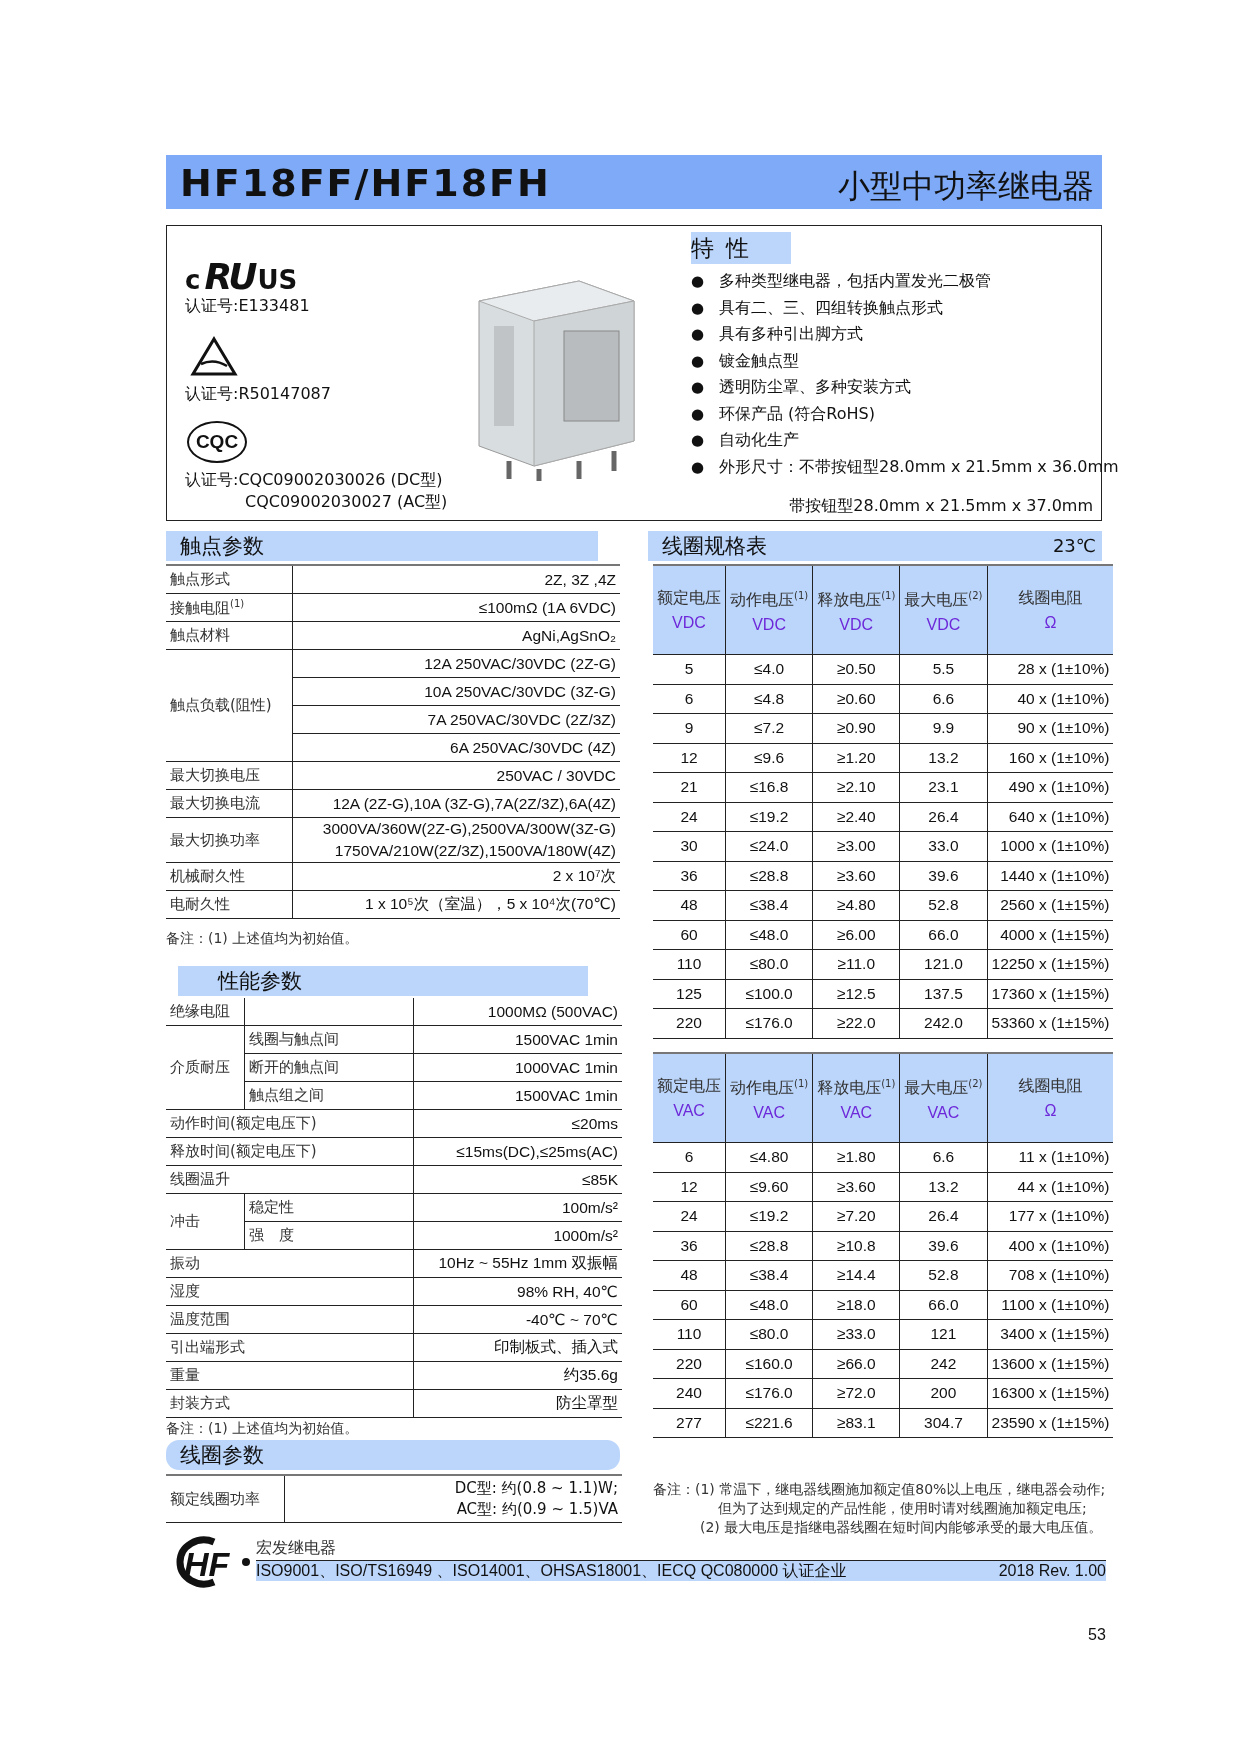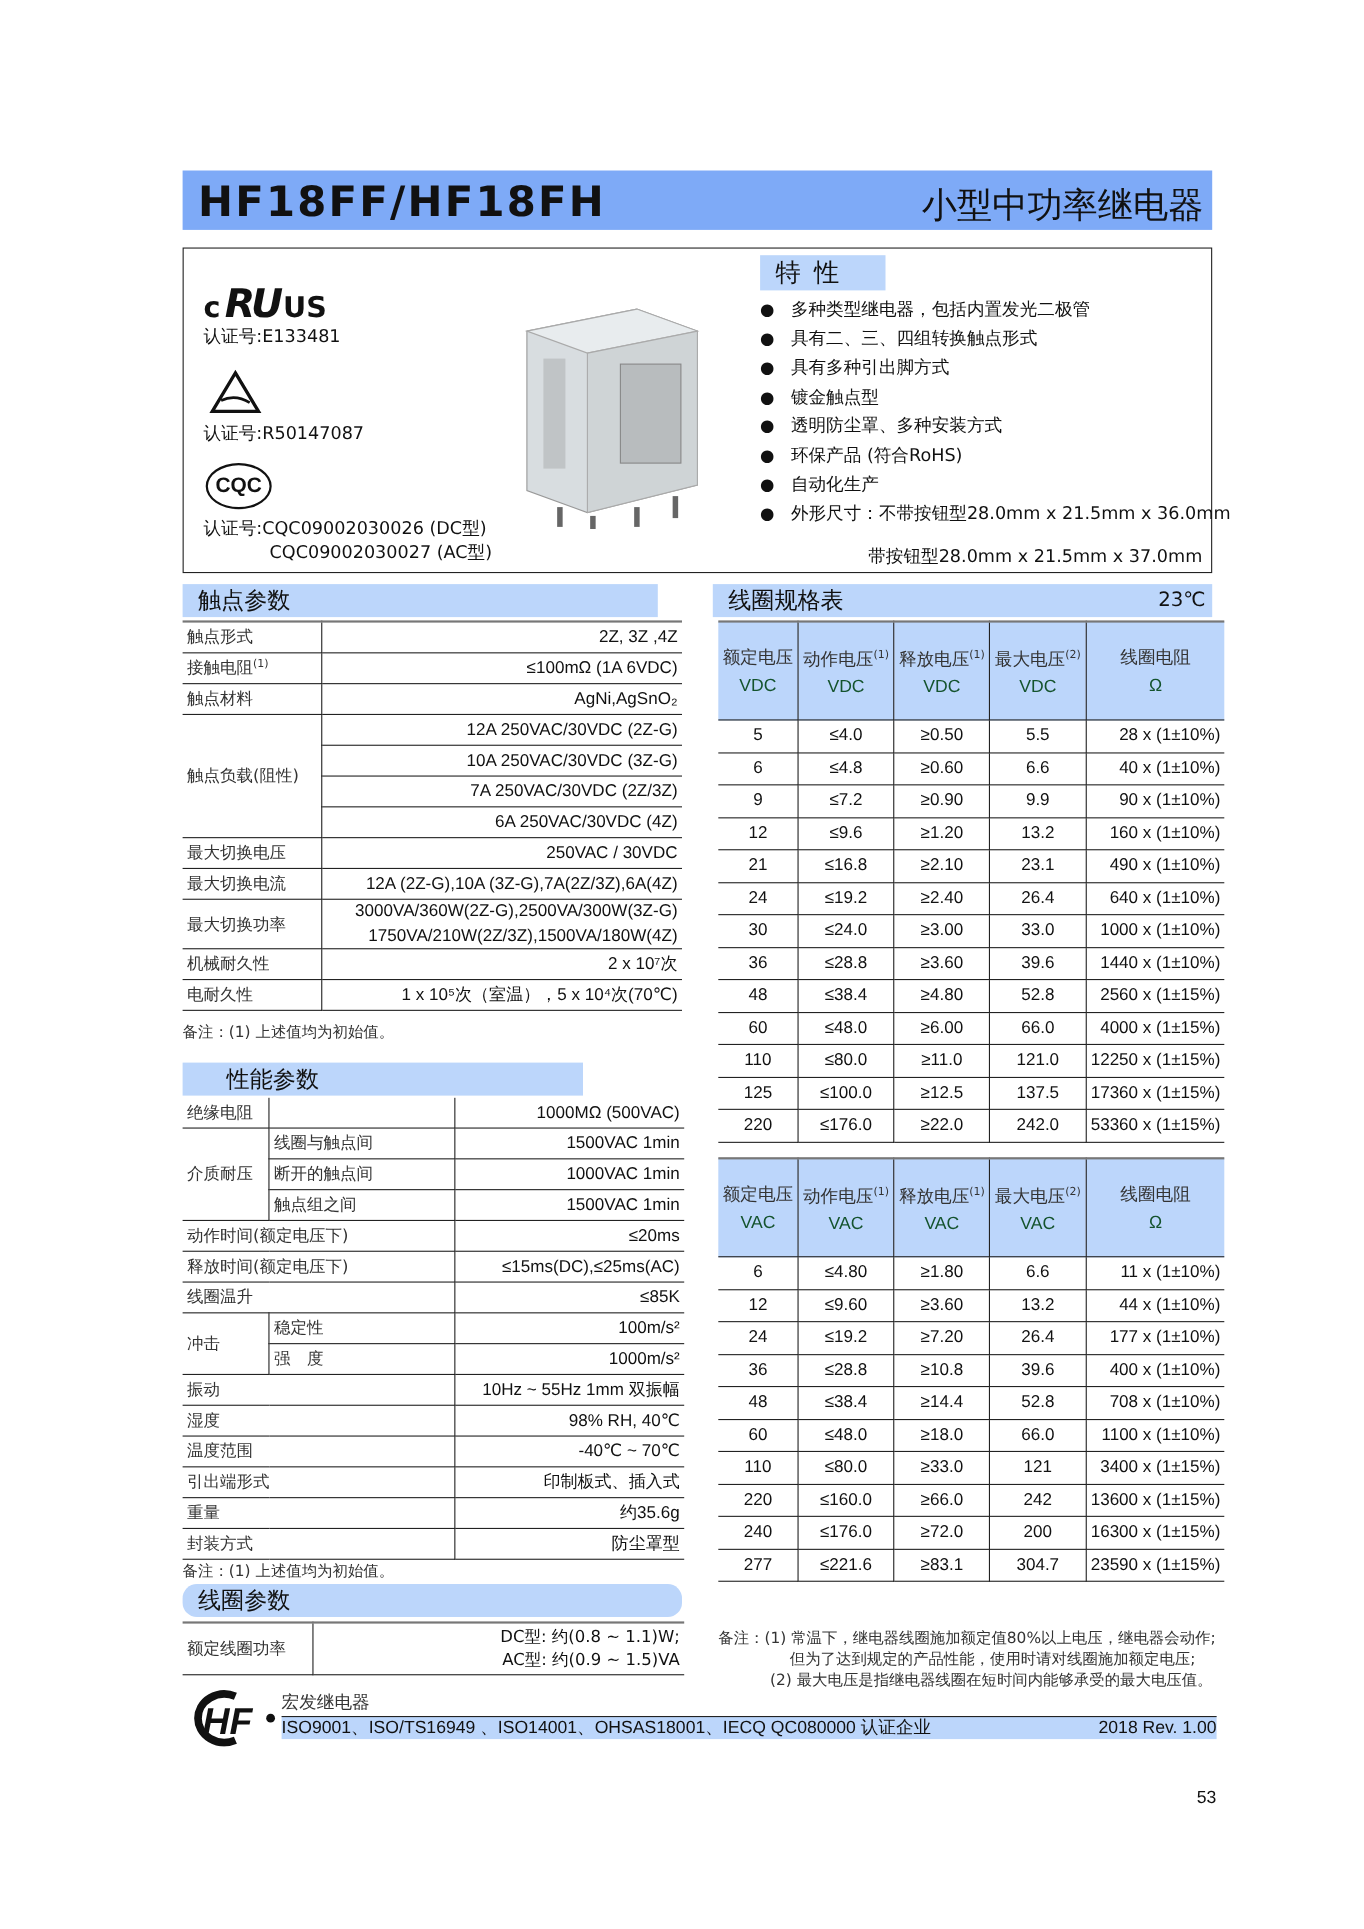--- a/index.html
+++ b/index.html
@@ -10,42 +10,42 @@
   .title-left { position:absolute; left:14px; top:6px; font-size:38px; font-weight:bold; letter-spacing:2px; font-family:"DejaVu Sans",sans-serif; }
   .title-right { position:absolute; right:8px; top:10px; font-size:32px; font-family:"DejaVu Sans",sans-serif; }
   .intro-box { left:166px; top:225px; width:934px; height:294px; border:1.5px solid #222; }
   .cert { position:absolute; font-size:16px; font-family:"DejaVu Sans",sans-serif; }
   .ul-logo { position:absolute; left:18px; top:30px; font-weight:bold; font-size:26px; font-family:"DejaVu Sans",sans-serif; }
   .ul-logo .r { font-size:36px; font-style:italic; letter-spacing:-4px; margin:0 4px; }
   .tri-logo { position:absolute; left:22px; top:110px; }
   .cqc-logo { position:absolute; left:20px; top:195px; width:56px; height:38px; border:2.5px solid #111; border-radius:50%;
               font-weight:bold; font-size:19px; text-align:center; line-height:38px; }
   .relay-img { position:absolute; left:302px; top:45px; width:170px; height:210px; }
-  .features-head { position:absolute; left:524px; top:6px; width:100px; height:32px; background:#bcd6fb; font-size:23px; font-family:"DejaVu Sans",sans-serif; padding-left:14px; letter-spacing:12px; line-height:32px; }
+  .features-head { position:absolute; left:524px; top:6px; width:100px; height:32px; background:#bcd6fb; font-size:23px; font-family:"DejaVu Sans",sans-serif; letter-spacing:12px; line-height:32px; }
   .features { position:absolute; left:524px; top:42px; width:400px; margin:0; padding:0; list-style:none; font-size:16px; font-family:"DejaVu Sans",sans-serif; }
   .features li { height:26.5px; line-height:26.5px; position:relative; padding-left:28px; white-space:nowrap; }
   .features li::before { content:"●"; position:absolute; left:0; top:0; font-size:15px; }
   .feat-sub { position:absolute; right:8px; top:270px; font-size:16px; font-family:"DejaVu Sans",sans-serif; }
 
   .sec-head { position:absolute; height:30px; background:#bcd6fb; font-size:21px; font-family:"DejaVu Sans",sans-serif; line-height:30px; padding-left:14px; box-sizing:border-box; }
   .sec-head .right { position:absolute; right:6px; top:0; font-size:18px; }
 
   table { border-collapse:collapse; position:absolute; font-size:15.5px; }
   td { padding:0 4px; height:27px; border-bottom:1.5px solid #222; white-space:nowrap; }
   .ctab td.l { width:118px; border-right:1.5px solid #222; font-family:"DejaVu Sans",sans-serif; font-size:15px; color:#333; }
   .ctab td.v { text-align:right; }
   .ptab td.l1 { border-right:1.5px solid #222; font-family:"DejaVu Sans",sans-serif; font-size:15px; color:#333; }
   .ptab td.l2 { border-right:1.5px solid #222; font-family:"DejaVu Sans",sans-serif; font-size:15px; color:#333; }
   .ptab td.v { text-align:right; }
   .top-rule { border-top:2.5px solid #777; }
 
   .coil td { text-align:center; height:28.5px; border-right:1.5px solid #222; }
   .coil td:last-child { border-right:none; text-align:right; }
   .coil thead td { background:#bcd6fb; height:88px; font-size:16px; line-height:25px; font-family:"DejaVu Sans",sans-serif; color:#333; }
-  .coil thead td .u { font-family:"Liberation Sans",sans-serif; color:#14532d; }
+  .coil thead td .u { font-family:"Liberation Sans",sans-serif; color:#6d28d9; }
   .coil thead td:last-child { text-align:center; }
   sup { font-size:10px; }
 
   .note { position:absolute; font-size:14px; font-family:"DejaVu Sans",sans-serif; color:#333; }
   .footer-logo { left:166px; top:1536px; }
   .footer-name { left:256px; top:1538px; font-size:16px; font-family:"DejaVu Sans",sans-serif; color:#333; }
   .footer-bar { left:256px; top:1560px; width:850px; height:20px; background:#bcd6fb; border-top:1.5px solid #222; font-size:16px; line-height:20px; }
   .footer-bar .rev { position:absolute; right:0; top:0; }
   .page-num { left:1088px; top:1626px; font-size:16px; }
 </style>
@@ -153,21 +153,21 @@
         <td class="v">2 x 10⁷次</td>
       </tr>
   <tr>
         <td class="l">电耐久性</td>
         <td class="v">1 x 10⁵次（室温），5 x 10⁴次(70℃)</td>
       </tr>
 </tbody>
   </table>
 <div class="note" style="left:166px;top:930px;">备注：(1) 上述值均为初始值。</div>
 
-<div class="sec-head" style="left:166px;top:966px;width:364px;padding-left:40px;">性能参数</div>
+<div class="sec-head" style="left:178px;top:966px;width:410px;padding-left:40px;">性能参数</div>
 <table class="ptab" style="left:166px;top:998px;width:456px;">
   <tbody>
       <tr>
         <td class="l1" style="width:70px;">绝缘电阻</td>
         <td class="l2" style="width:160px;"></td>
         <td class="v">1000MΩ (500VAC)</td>
       </tr>
   <tr>
         <td class="l1" rowspan="3">介质耐压</td>
         <td class="l2">线圈与触点间</td>

